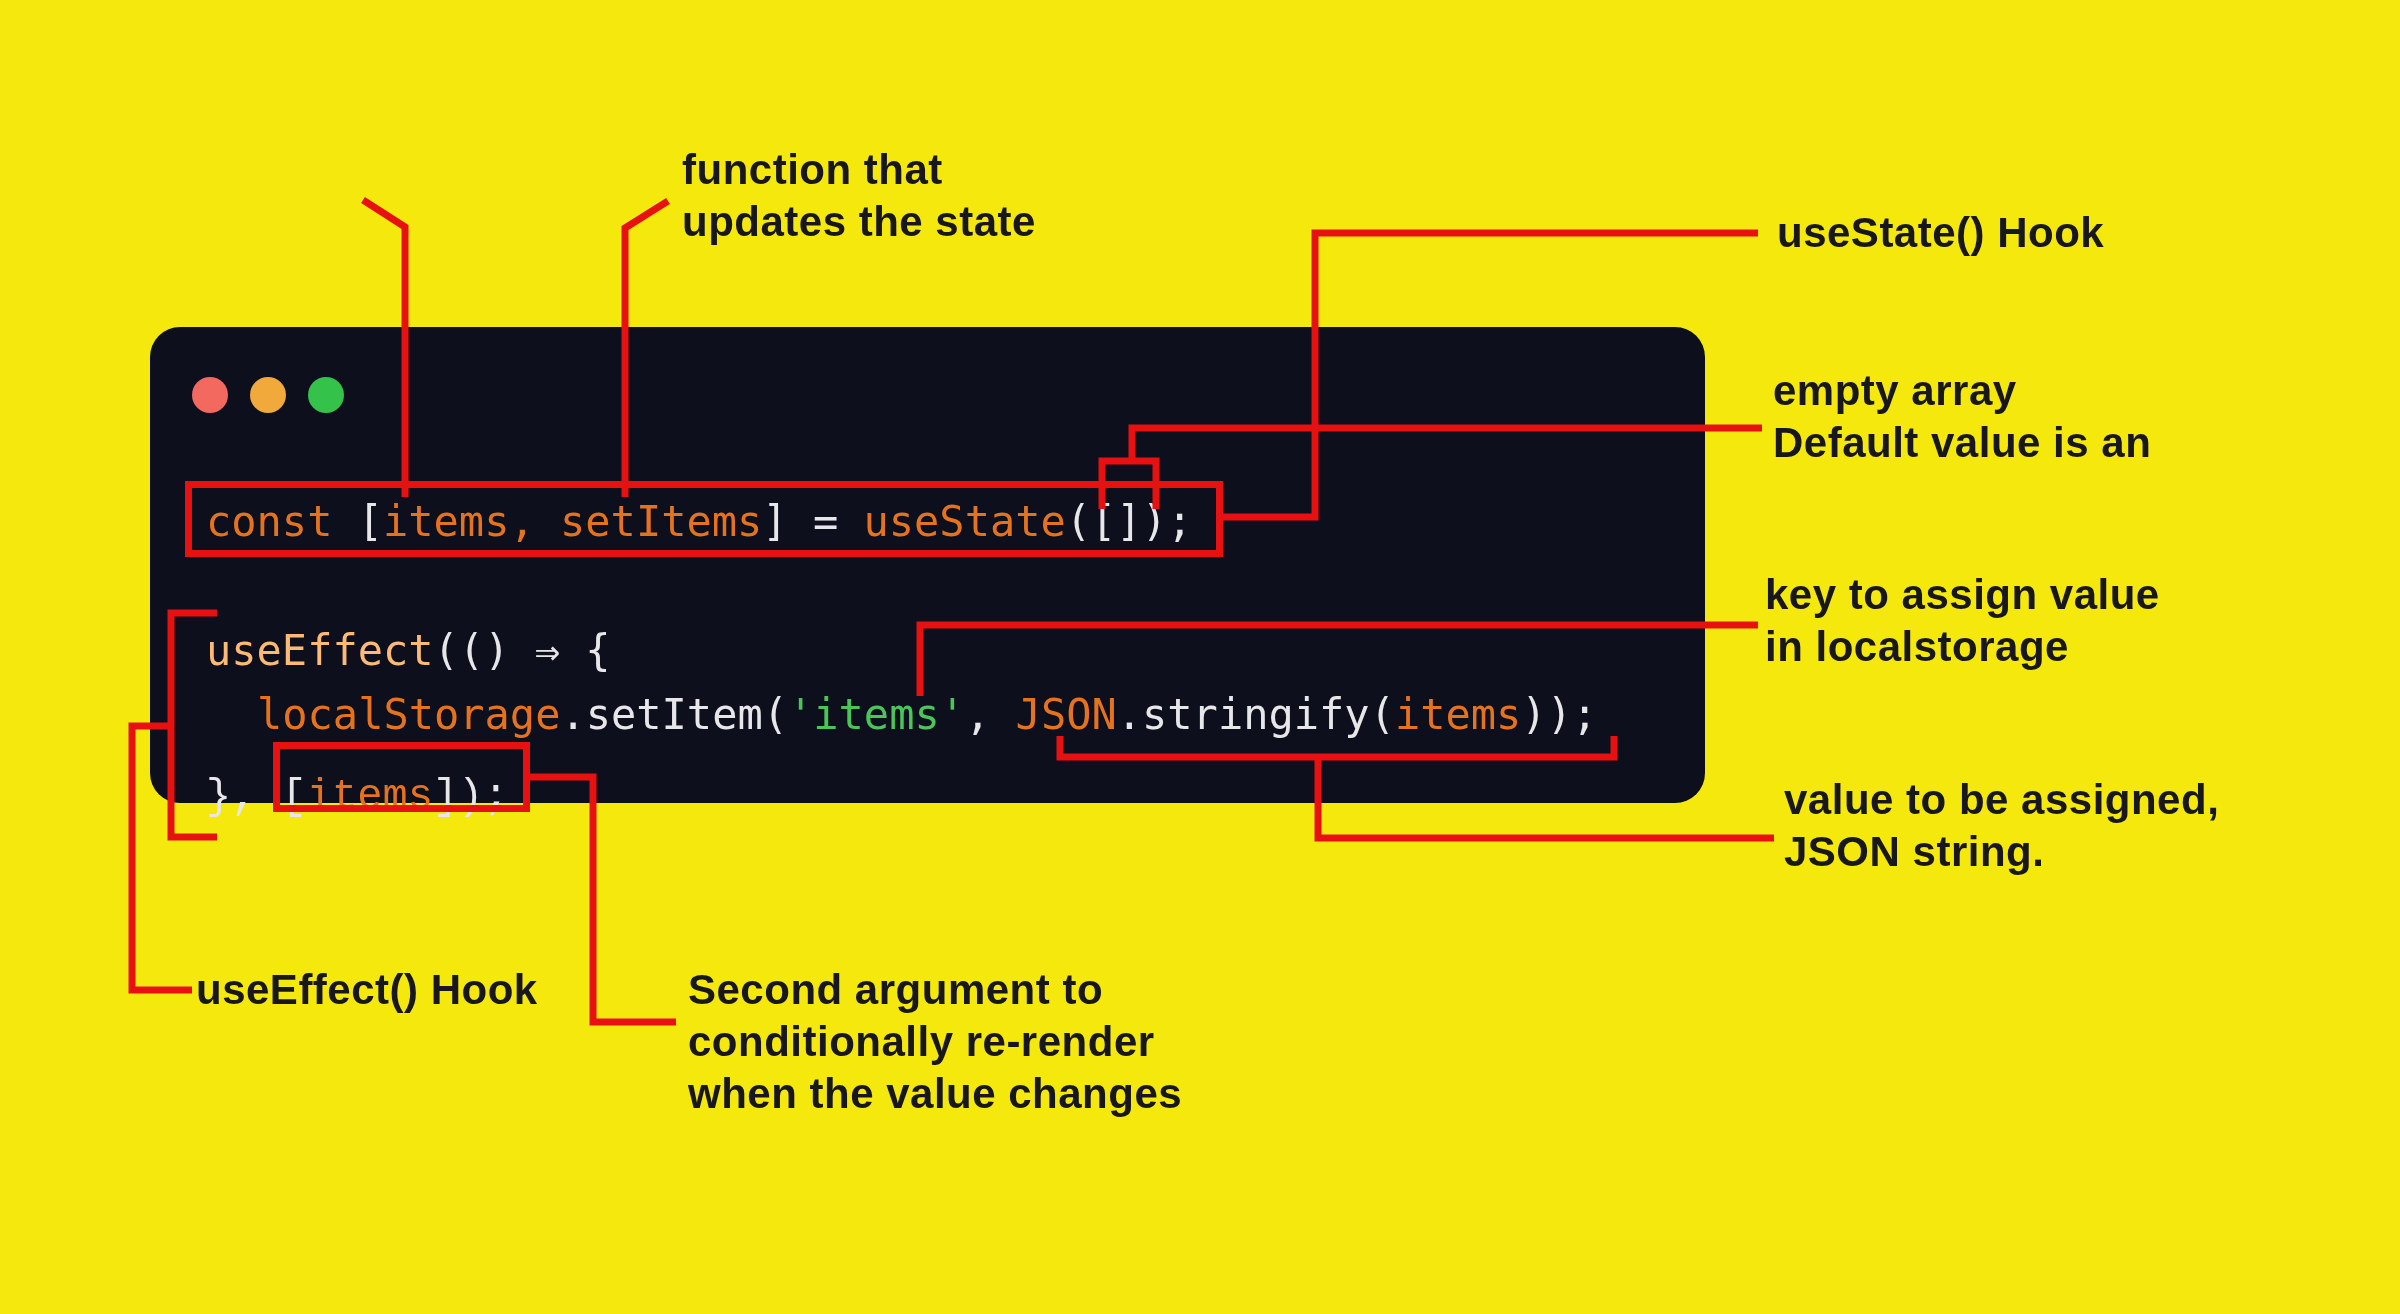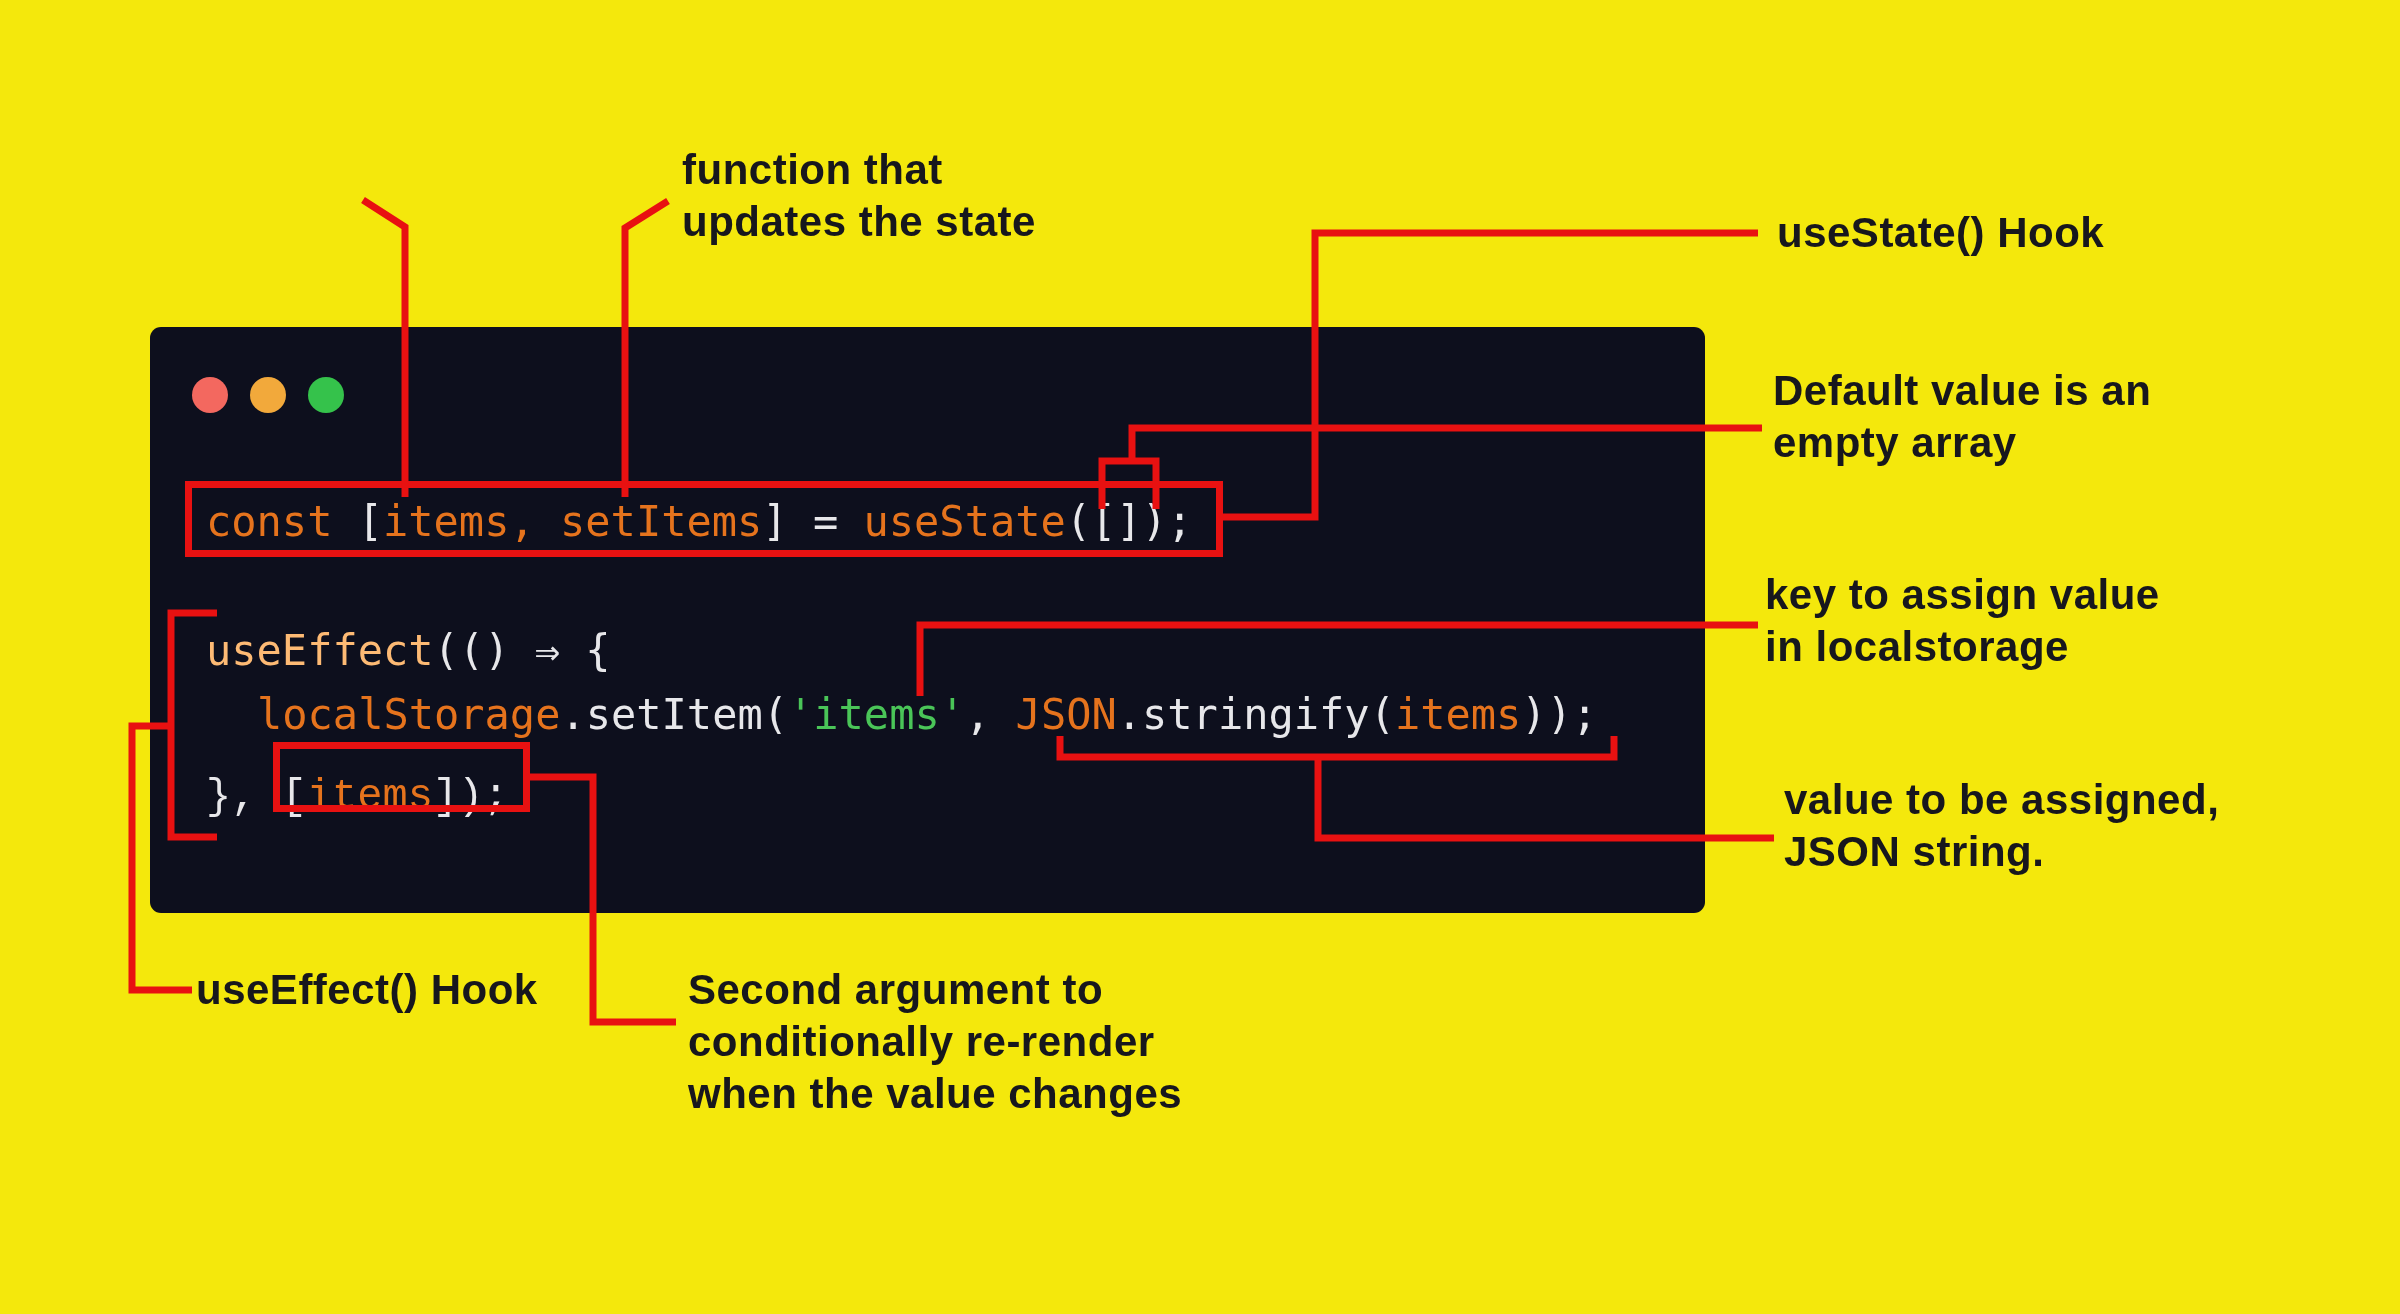--- a/index.html
+++ b/index.html
@@ -5,23 +5,23 @@
   html,body{margin:0;padding:0;}
   .canvas{
     position:relative;
     width:2400px;height:1314px;
     background:var(--bg,#f4e80c);
     overflow:hidden;
     font-family:"Liberation Sans",sans-serif;
   }
   .window{
     position:absolute;left:150px;top:327px;
-    width:1555px;height:586px;
+    width:1555px;height:476px;
     background:var(--editor,#0d0f1d);
-    border-radius:11px;
+    border-radius:30px;
   }
   .dots{position:absolute;left:42px;top:50px;display:flex;gap:22px;}
   .dot{width:36px;height:36px;border-radius:50%;}
   .code-line{
     position:absolute;
     font-family:"DejaVu Sans Mono",monospace;
     font-size:42px;line-height:52px;
     white-space:pre;
   }
   .cl-1{left:56px;top:169px;}
@@ -84,22 +84,22 @@
 
 
   <div class="label lbl-usestate">useState() Hook</div>
 
   <div class="label lbl-updater">
     <div>function that</div>
     <div>updates the state</div>
   </div>
 
   <div class="label lbl-default">
+    <div>empty array</div>
     <div>Default value is an</div>
-    <div>empty array</div>
   </div>
 
   <div class="label lbl-key">
     <div>key to assign value</div>
     <div>in localstorage</div>
   </div>
 
   <div class="label lbl-value">
     <div>value to be assigned,</div>
     <div>JSON string.</div>

